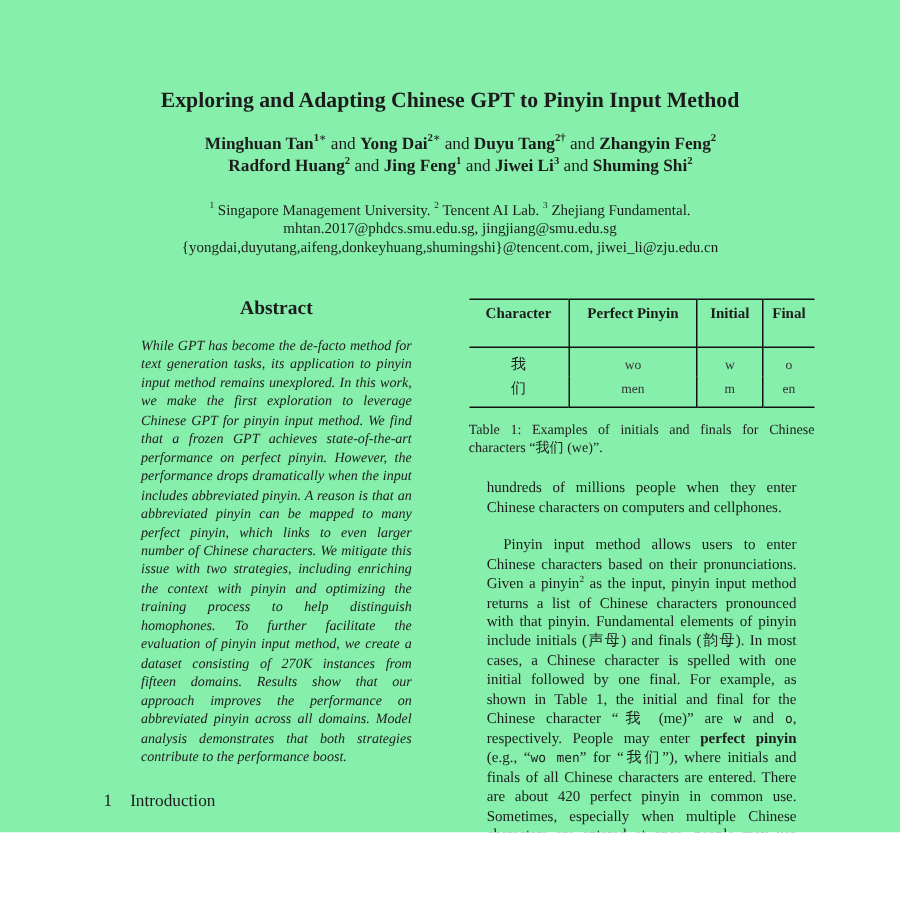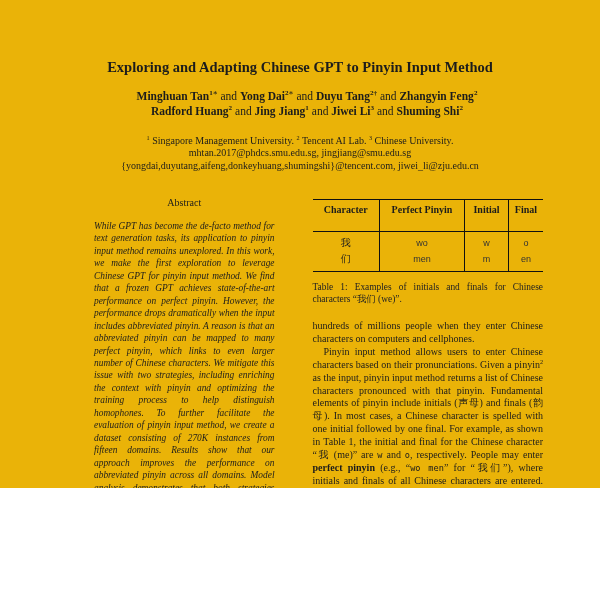--- a/index.html
+++ b/index.html
@@ -3,23 +3,23 @@
 <meta charset="utf-8">
 <style>
   html, body {
     margin: 0;
     padding: 0;
     background: #ffffff;
   }
   .page {
     position: relative;
     width: 600px;
-    height: 488px;
+    height: 555px;
     margin: 0 auto;
-    background: #eab308;
+    background: #86efac;
     color: #1c1c1c;
     font-family: "Liberation Serif", "DejaVu Serif", serif;
     overflow: hidden;
     box-sizing: border-box;
   }
   
   .paper-header {
     padding-top: 58px;
     text-align: center;
   }
@@ -56,40 +56,40 @@
     display: flex;
     gap: 13px;
     padding: 0 57px 0 69px;
     margin-top: 20px;
     align-items: flex-start;
   }
   .col { flex: 1 1 0; min-width: 0; }
   
   .abs-heading {
     text-align: center;
-    font-weight: normal;
-    font-size: 10px;
+    font-weight: bold;
+    font-size: 13px;
     margin: 5px 0 10px 0;
   }
   .abs-body {
     margin: 12px;
     padding: 0 13px;
     font-size: 9.4px;
     line-height: 12.45px;
     text-align: justify;
     font-style: italic;
   }
   .sec-heading {
     margin: 17px 0 9px 0;
     font-weight: normal;
     font-size: 11.5px;
   }
   .sec-heading .sec-num { margin-right: 12px; }
   .body-par {
-    margin: 0;
+    margin: 12px;
     font-size: 10px;
     line-height: 12.9px;
     text-align: justify;
   }
   .body-par.indent { text-indent: 11px; }
   
   .t1 {
     width: 100%;
     border-collapse: collapse;
     border-top: 1.4px solid #111;
@@ -110,43 +110,43 @@
   .t1 th:not(:last-child), .t1 td:not(:last-child) {
     border-right: 0.9px solid #111;
   }
   .t1 tbody tr:first-child td { padding-top: 4px; }
   .t1 tbody tr:last-child td  { padding-bottom: 5px; }
   .t1 col.c-char  { width: 29%; }
   .t1 col.c-pp    { width: 37%; }
   .t1 col.c-init  { width: 19%; }
   .t1 col.c-fin   { width: 15%; }
   .t1 .mono {
-    font-family: Liberation Sans, sans-serif;
+    font-family: Liberation Serif, serif;
     font-size: 9px;
     color: #333;
   }
   .table-caption {
     margin-top: 9px;
     font-size: 9.4px;
     line-height: 12px;
     text-align: justify;
     color: #222;
   }
   .rc-body { margin-top: 15px; }
 </style>
 </head>
 <body>
 
 <div class="page">
 
   <header class="paper-header">
     <h1 class="paper-title">Exploring and Adapting Chinese GPT to Pinyin Input Method</h1>
     <div class="author-line first"><span class="seg-b">Minghuan Tan</span><span class="seg-bsup">1∗</span><span> and </span><span class="seg-b">Yong Dai</span><span class="seg-bsup">2∗</span><span> and </span><span class="seg-b">Duyu Tang</span><span class="seg-bsup">2†</span><span> and </span><span class="seg-b">Zhangyin Feng</span><span class="seg-bsup">2</span></div>
-    <div class="author-line"><span class="seg-b">Radford Huang</span><span class="seg-bsup">2</span><span> and </span><span class="seg-b">Jing Jiang</span><span class="seg-bsup">1</span><span> and </span><span class="seg-b">Jiwei Li</span><span class="seg-bsup">3</span><span> and </span><span class="seg-b">Shuming Shi</span><span class="seg-bsup">2</span></div>
-    <div class="affil-line"><span class="seg-sup">1</span><span> Singapore Management University. </span><span class="seg-sup">2</span><span> Tencent AI Lab. </span><span class="seg-sup">3</span><span> Chinese University.</span></div>
+    <div class="author-line"><span class="seg-b">Radford Huang</span><span class="seg-bsup">2</span><span> and </span><span class="seg-b">Jing Feng</span><span class="seg-bsup">1</span><span> and </span><span class="seg-b">Jiwei Li</span><span class="seg-bsup">3</span><span> and </span><span class="seg-b">Shuming Shi</span><span class="seg-bsup">2</span></div>
+    <div class="affil-line"><span class="seg-sup">1</span><span> Singapore Management University. </span><span class="seg-sup">2</span><span> Tencent AI Lab. </span><span class="seg-sup">3</span><span> Zhejiang Fundamental.</span></div>
     <div class="email-line">mhtan.2017@phdcs.smu.edu.sg, jingjiang@smu.edu.sg</div>
     <div class="email-line">{yongdai,duyutang,aifeng,donkeyhuang,shumingshi}@tencent.com, jiwei_li@zju.edu.cn</div>
   </header>
 
   <div class="columns">
 
     <div class="col">
       <section>
         <div class="abs-heading">Abstract</div>
         <p class="abs-body">While GPT has become the de-facto method for text generation tasks, its application to pinyin input method remains unexplored. In this work, we make the first exploration to leverage Chinese GPT for pinyin input method. We find that a frozen GPT achieves state-of-the-art performance on perfect pinyin. However, the performance drops dramatically when the input includes abbreviated pinyin. A reason is that an abbreviated pinyin can be mapped to many perfect pinyin, which links to even larger number of Chinese characters. We mitigate this issue with two strategies, including enriching the context with pinyin and optimizing the training process to help distinguish homophones. To further facilitate the evaluation of pinyin input method, we create a dataset consisting of 270K instances from fifteen domains. Results show that our approach improves the performance on abbreviated pinyin across all domains. Model analysis demonstrates that both strategies contribute to the performance boost.</p>

